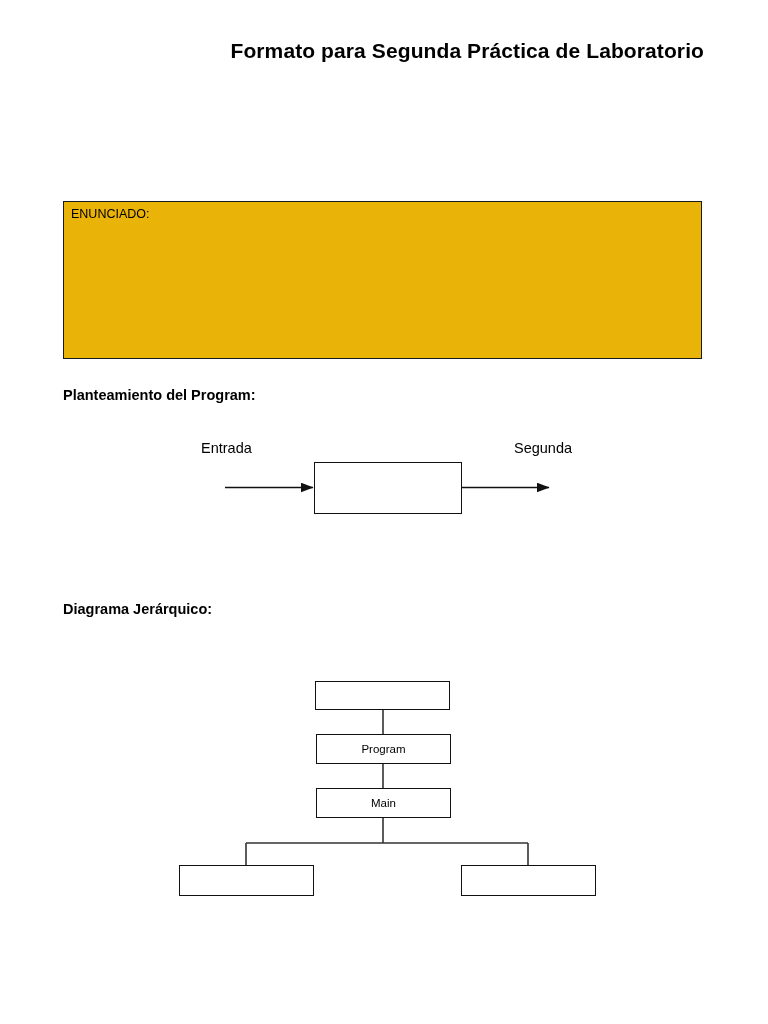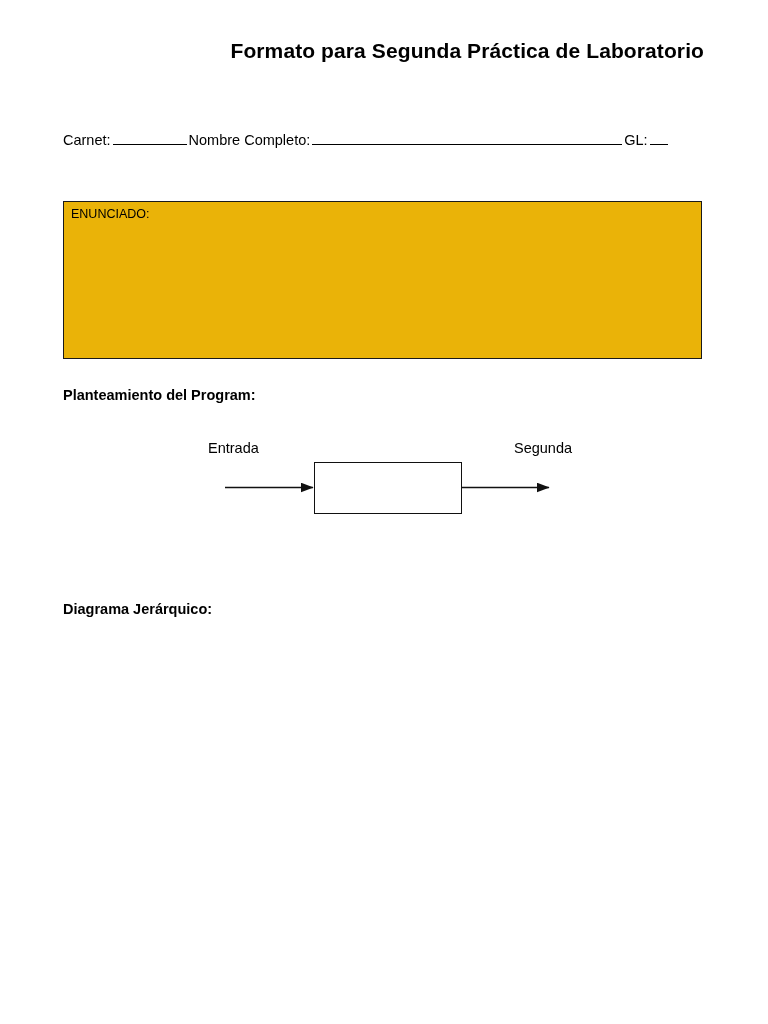--- a/index.html
+++ b/index.html
@@ -101,21 +101,21 @@
     top: 430px;
     width: 400px;
     height: 105px;
   }
   .ipo-label {
     position: absolute;
     font-size: 14.5px;
     line-height: 20px;
     white-space: nowrap;
   }
-  .ipo-label-entrada { left: 28px;  top: 8px; }
+  .ipo-label-entrada { left: 21px;  top: 8px; }
   .ipo-label-salida  { left: 334px; top: 8px; }
   .ipo-box {
     position: absolute;
     left: 134px;
     top: 32px;
     width: 148px;
     height: 52px;
     border: 1.6px solid #111111;
     box-sizing: border-box;
     background: #ffffff;
@@ -163,23 +163,20 @@
 </style>
 </head>
 <body>
 
 <div class="page">
 
   <div class="doc-title">
     <span class="line1">Formato para Segunda Práctica de Laboratorio</span>
   </div>
 
-  <div class="ident-line">
-    <span class="seg">Carnet:</span><span class="blank-rule blank-carnet"></span><span class="seg">Nombre Completo:</span><span class="blank-rule blank-nombre"></span><span class="seg">GL:</span><span class="blank-rule blank-gl"></span>
-  </div>
 
   <div class="enunciado-box">
     <span class="enunciado-label">ENUNCIADO:</span>
   </div>
 
   <div class="section-heading heading-planteamiento">Planteamiento del Program:</div>
 
   <div class="ipo-diagram">
     <span class="ipo-label ipo-label-entrada">Entrada</span>
     <span class="ipo-label ipo-label-salida">Segunda</span>
@@ -194,14 +191,36 @@
       <line x1="45" y1="57.5" x2="133" y2="57.5" stroke="#111111" stroke-width="1.5" marker-end="url(#arrowHead)"></line>
 
       <line x1="282" y1="57.5" x2="369" y2="57.5" stroke="#111111" stroke-width="1.5" marker-end="url(#arrowHead)"></line>
     </svg>
 
     <div class="ipo-box"></div>
   </div>
 
   <div class="section-heading heading-jerarquico">Diagrama Jerárquico:</div>
 
+  <div class="hier-diagram">
+    <svg class="hier-svg" viewBox="0 0 440 240">
+
+      <line x1="213" y1="40" x2="213" y2="64" stroke="#333333" stroke-width="1.6"></line>
+
+      <line x1="213" y1="94" x2="213" y2="118" stroke="#333333" stroke-width="1.6"></line>
+
+      <line x1="213" y1="148" x2="213" y2="173" stroke="#333333" stroke-width="1.6"></line>
+
+      <line x1="76" y1="173" x2="358" y2="173" stroke="#333333" stroke-width="1.6"></line>
+
+      <line x1="76" y1="173" x2="76" y2="195" stroke="#333333" stroke-width="1.6"></line>
+
+      <line x1="358" y1="173" x2="358" y2="195" stroke="#333333" stroke-width="1.6"></line>
+    </svg>
+
+    <div class="hier-node node-root"></div>
+    <div class="hier-node node-program">Program</div>
+    <div class="hier-node node-main">Main</div>
+    <div class="hier-node node-left"></div>
+    <div class="hier-node node-right"></div>
+  </div>
 
 </div>
 
 </body></html>

